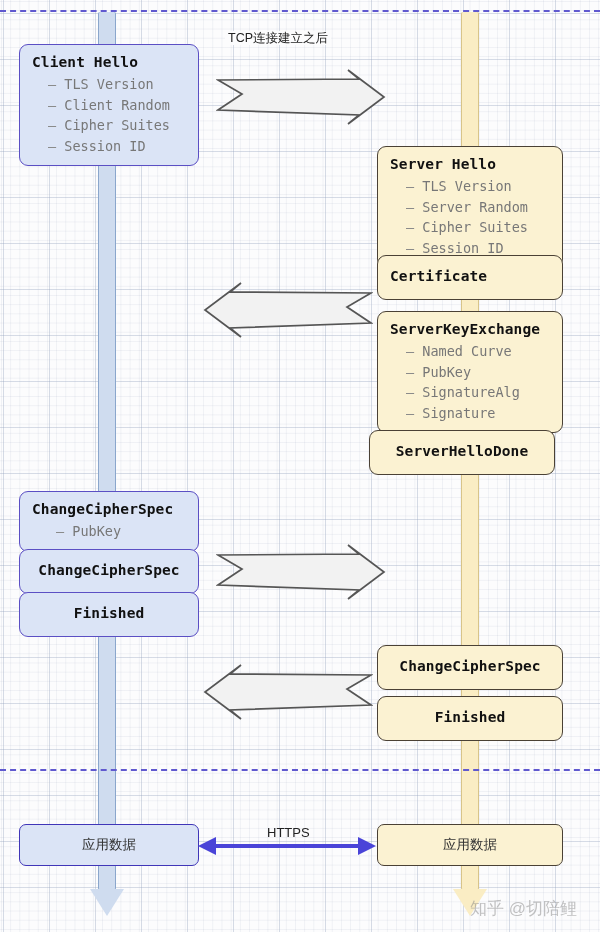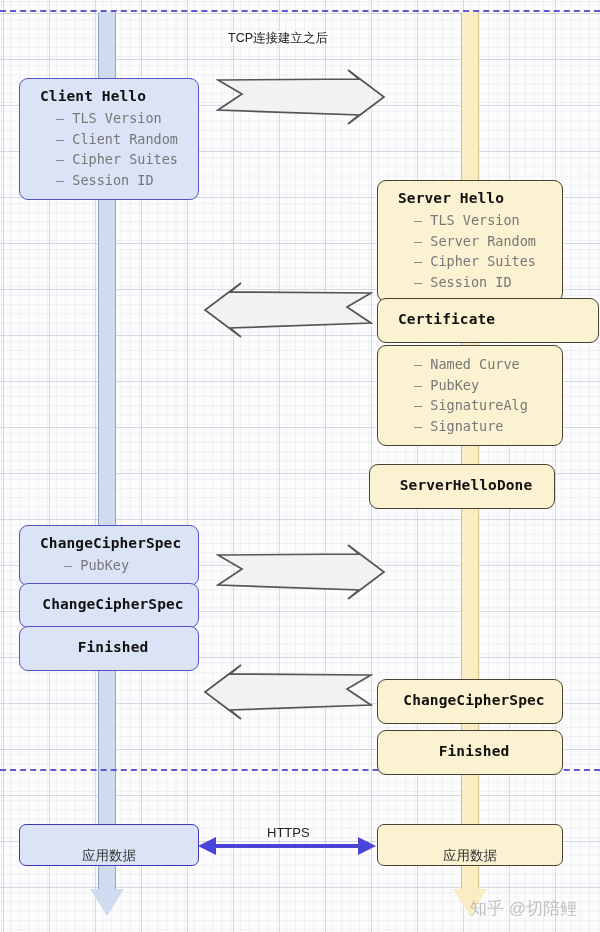--- a/index.html
+++ b/index.html
@@ -88,23 +88,22 @@
     padding: 0 3px;
     white-space: nowrap;
     line-height: 14px;
   }
 
   
   .msgbox {
     position: absolute;
     box-sizing: border-box;
     border-radius: 9px;
-    padding: 7px 12px 9px 20px;
+    padding: 7px 12px 9px 12px;
     font-family: "DejaVu Sans Mono", "Liberation Mono", monospace;
-    margin-top: 34px;
   }
   .msgbox.client {
     background: #dbe4f6;
     border: 1.7px solid #5b4fc4;
   }
   .msgbox.server {
     background: #fbf2d2;
     border: 1.7px solid #4a4135;
   }
   .msgbox .title {
@@ -137,21 +136,21 @@
     position: absolute;
   }
   .blockarrow svg { display: block; }
 
   
   .databox {
     position: absolute;
     box-sizing: border-box;
     border-radius: 7px;
     display: flex;
-    align-items: flex-end;
+    align-items: center;
     justify-content: center;
     font-size: 13.5px;
     color: #333;
     font-family: "Liberation Sans", "DejaVu Sans", sans-serif;
   }
   .databox.client {
     background: #dbe4f6;
     border: 1.7px solid #4036b8;
   }
   .databox.server {
@@ -217,31 +216,32 @@
   <div class="msgbox server" style="left:377px; top:146px; width:186px;">
     <div class="title">Server Hello</div>
     <ul>
       <li>TLS Version</li>
       <li>Server Random</li>
       <li>Cipher Suites</li>
       <li>Session ID</li>
     </ul>
   </div>
 
-  <div class="msgbox server" style="left:377px; top:264px; width:222px; padding-top:10px; padding-bottom:12px;border-radius:9px;">
+  <div class="msgbox server" style="left:377px; top:255px; width:186px; padding-top:10px; padding-bottom:12px;border-radius:9px;">
     <div class="title">Certificate</div>
   </div>
 
   <div class="blockarrow" style="left:195px; top:281px;">
     <svg width="178" height="58" viewBox="0 0 178 58">
       <polygon points="176,12 152,26 176,42 35,47 46,56 10,29 46,2 35,11" fill="#f2f2f2" stroke="#555" stroke-width="1.7" stroke-linejoin="miter"></polygon>
     </svg>
   </div>
 
   <div class="msgbox server" style="left:377px; top:311px; width:186px;">
+    <div class="title">ServerKeyExchange</div>
     <ul>
       <li>Named Curve</li>
       <li>PubKey</li>
       <li>SignatureAlg</li>
       <li>Signature</li>
     </ul>
   </div>
 
   <div class="msgbox server" style="left:369px; top:430px; width:186px; padding-top:10px; padding-bottom:12px;">
     <div class="title centered">ServerHelloDone</div>

